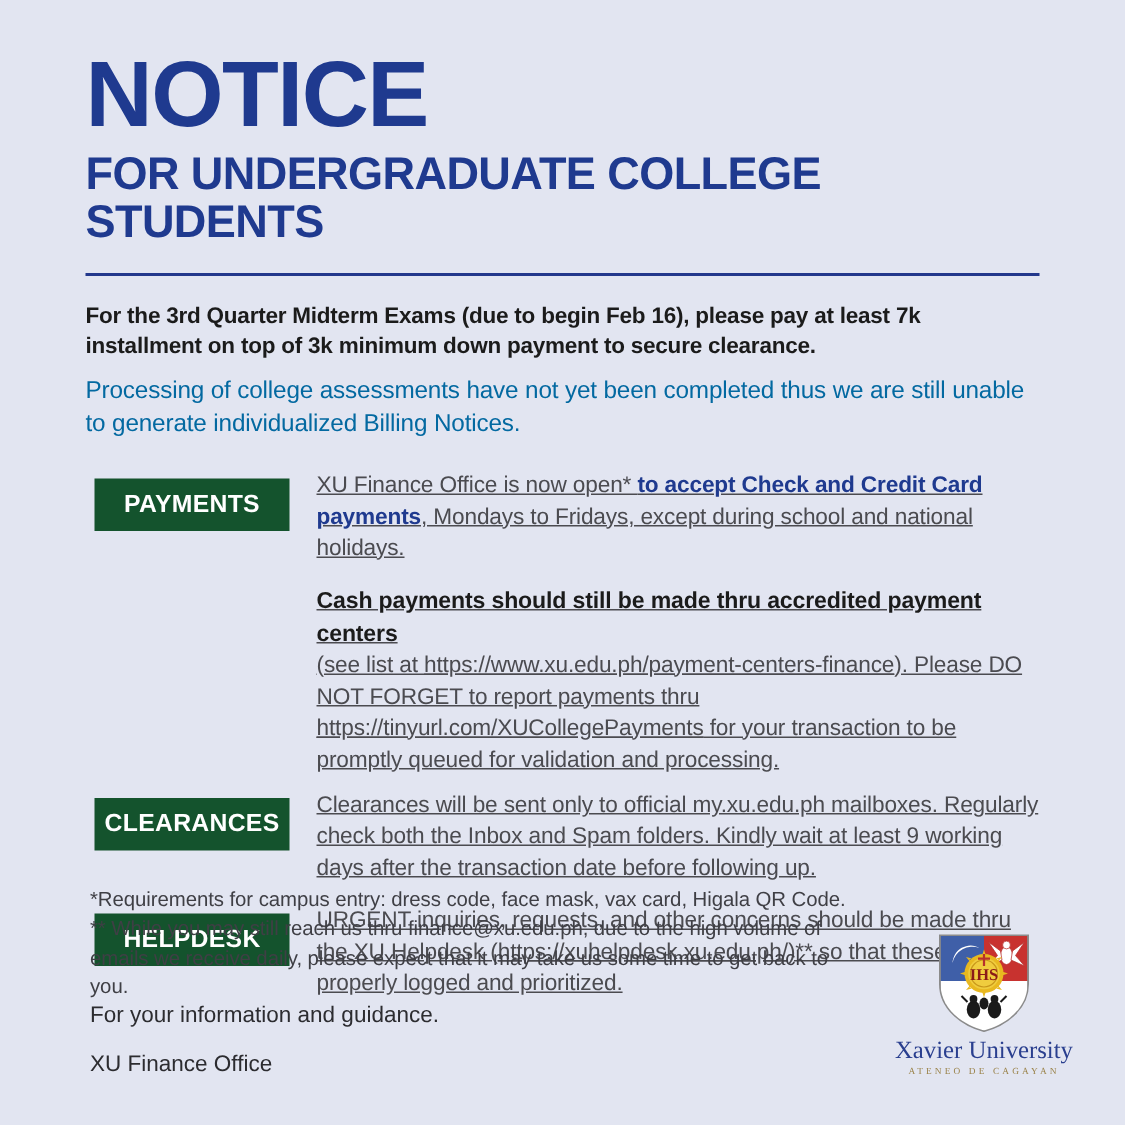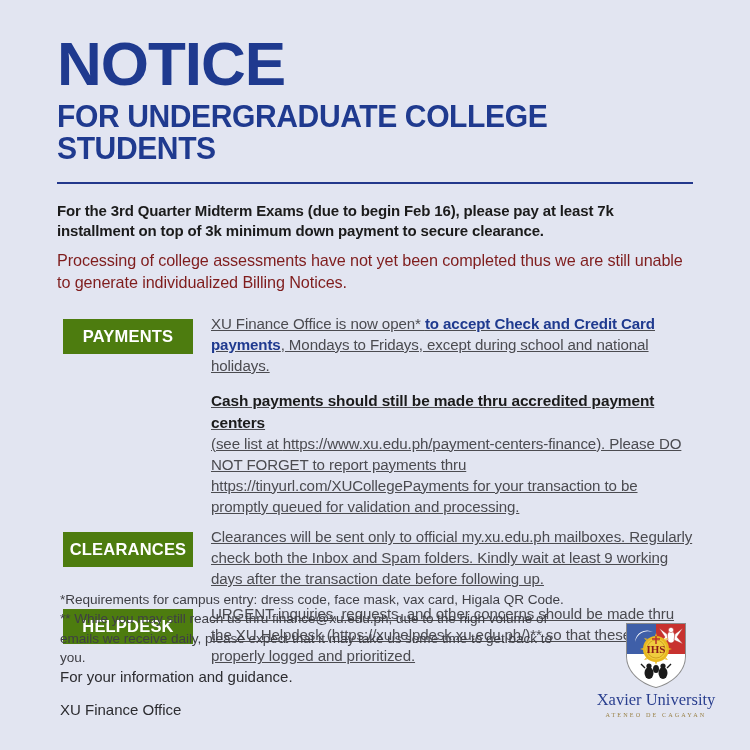--- a/index.html
+++ b/index.html
@@ -58,41 +58,41 @@
   .lead-bold {
     font-size: 15px;
     font-weight: bold;
     color: #1b1b1b;
     line-height: 1.33;
     margin: 0;
     letter-spacing: -0.15px;
   }
   .lead-normal {
     font-size: 16.2px;
-    color: #7f1d1d;
+    color: #0369a1;
     line-height: 1.35;
     margin: 9px 0 0 0;
     letter-spacing: -0.1px;
   }
 
   
   .sections {
     margin-top: 20px;
     padding: 0 57px 0 63px;
   }
   .section {
     display: flex;
     align-items: flex-start;
     margin-bottom: 14px;
   }
   .section.payments { margin-bottom: 10px; }
   .tag {
     flex: 0 0 130px;
     width: 130px;
-    background: #4d7c0f;
+    background: #14532d;
     color: #ffffff;
     font-size: 16.5px;
     font-weight: bold;
     text-align: center;
     padding: 8px 0 8px 0;
     letter-spacing: 0.2px;
     box-sizing: border-box;
     margin-top: 5px;
   }
   .tag-body {

